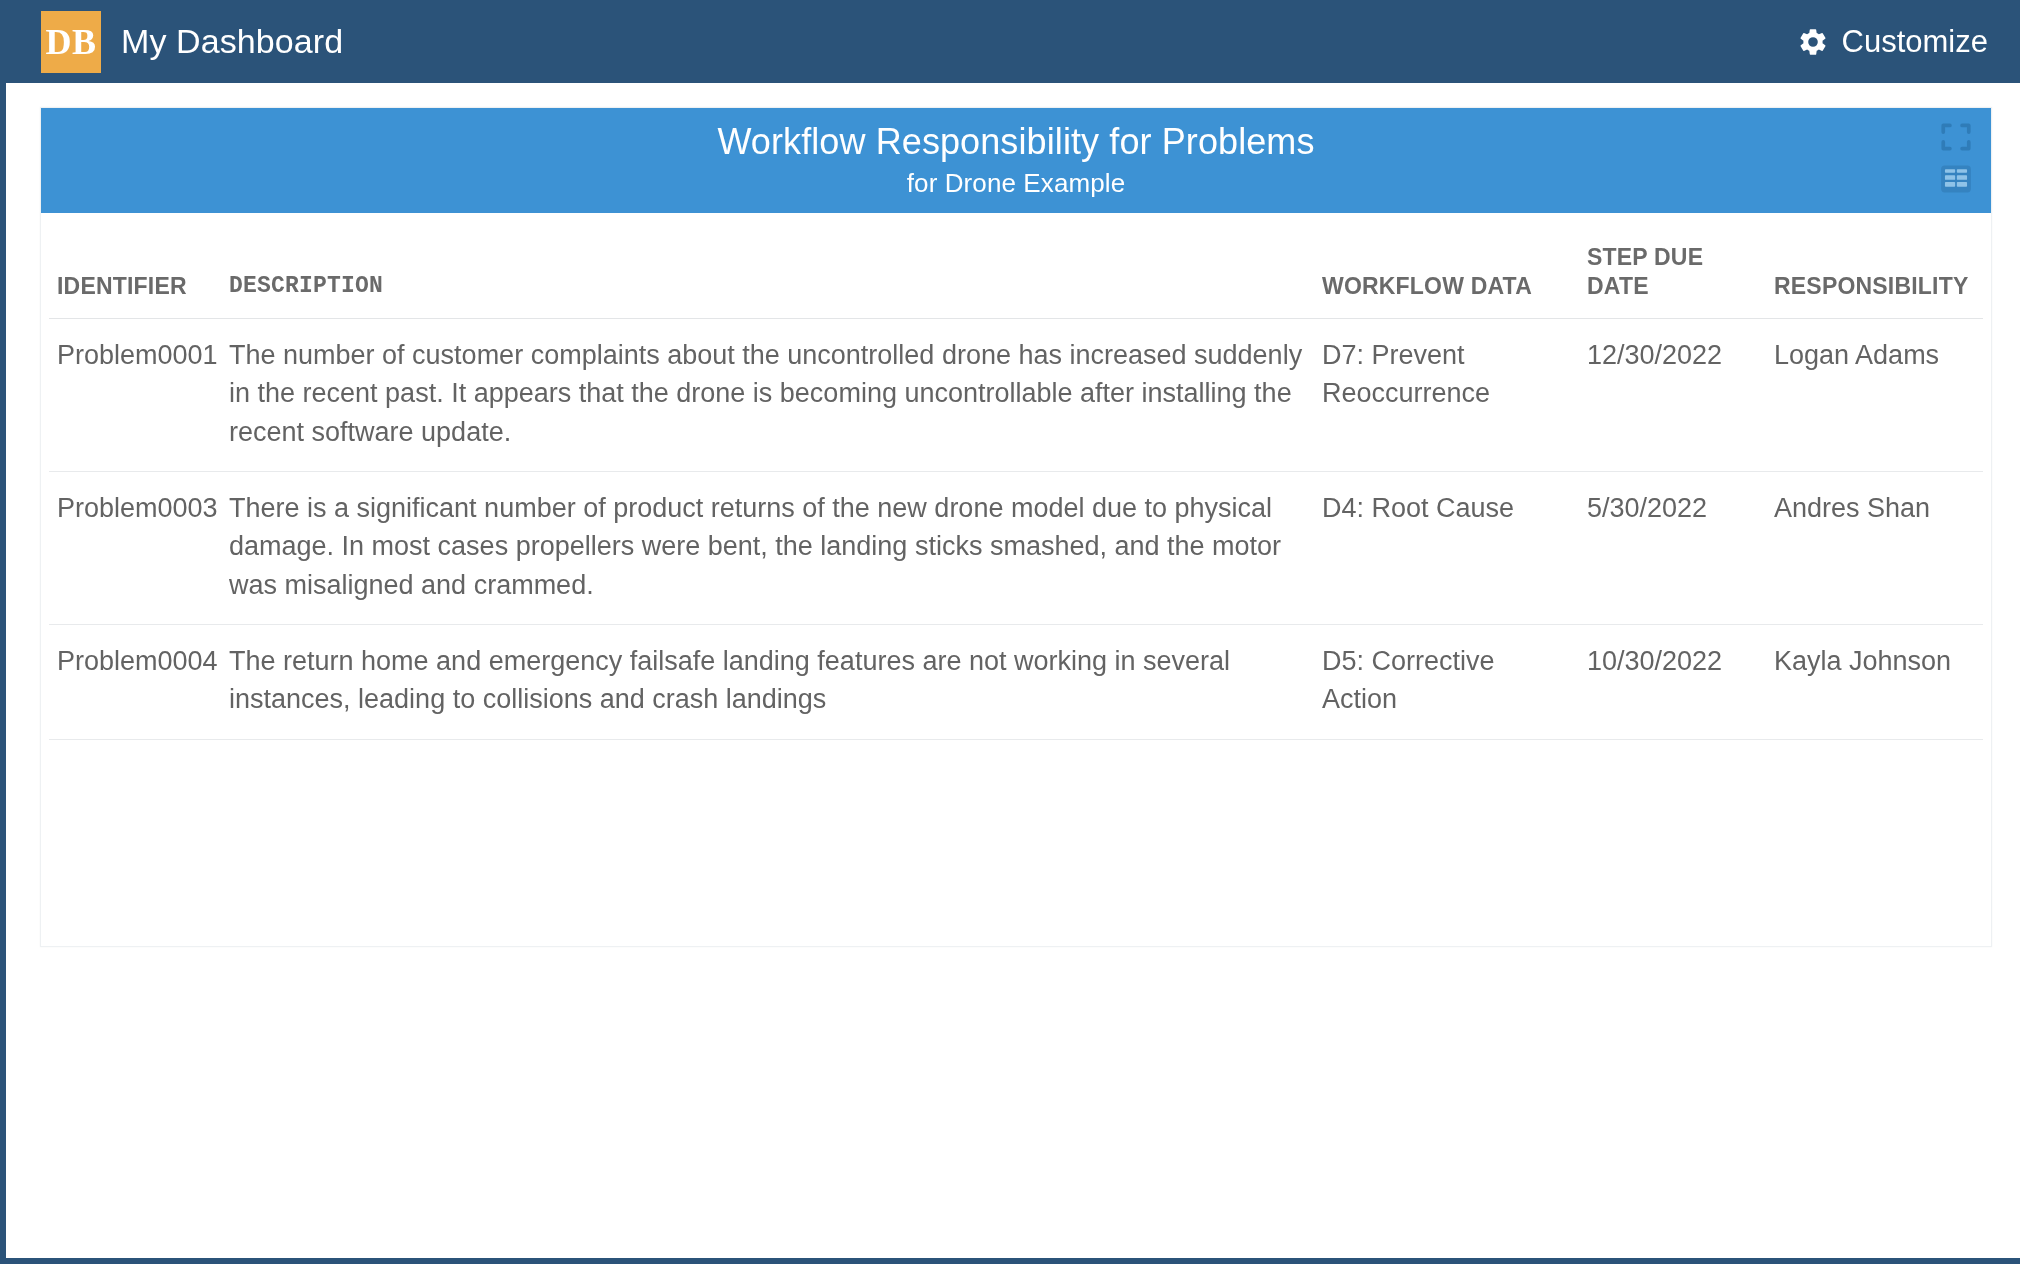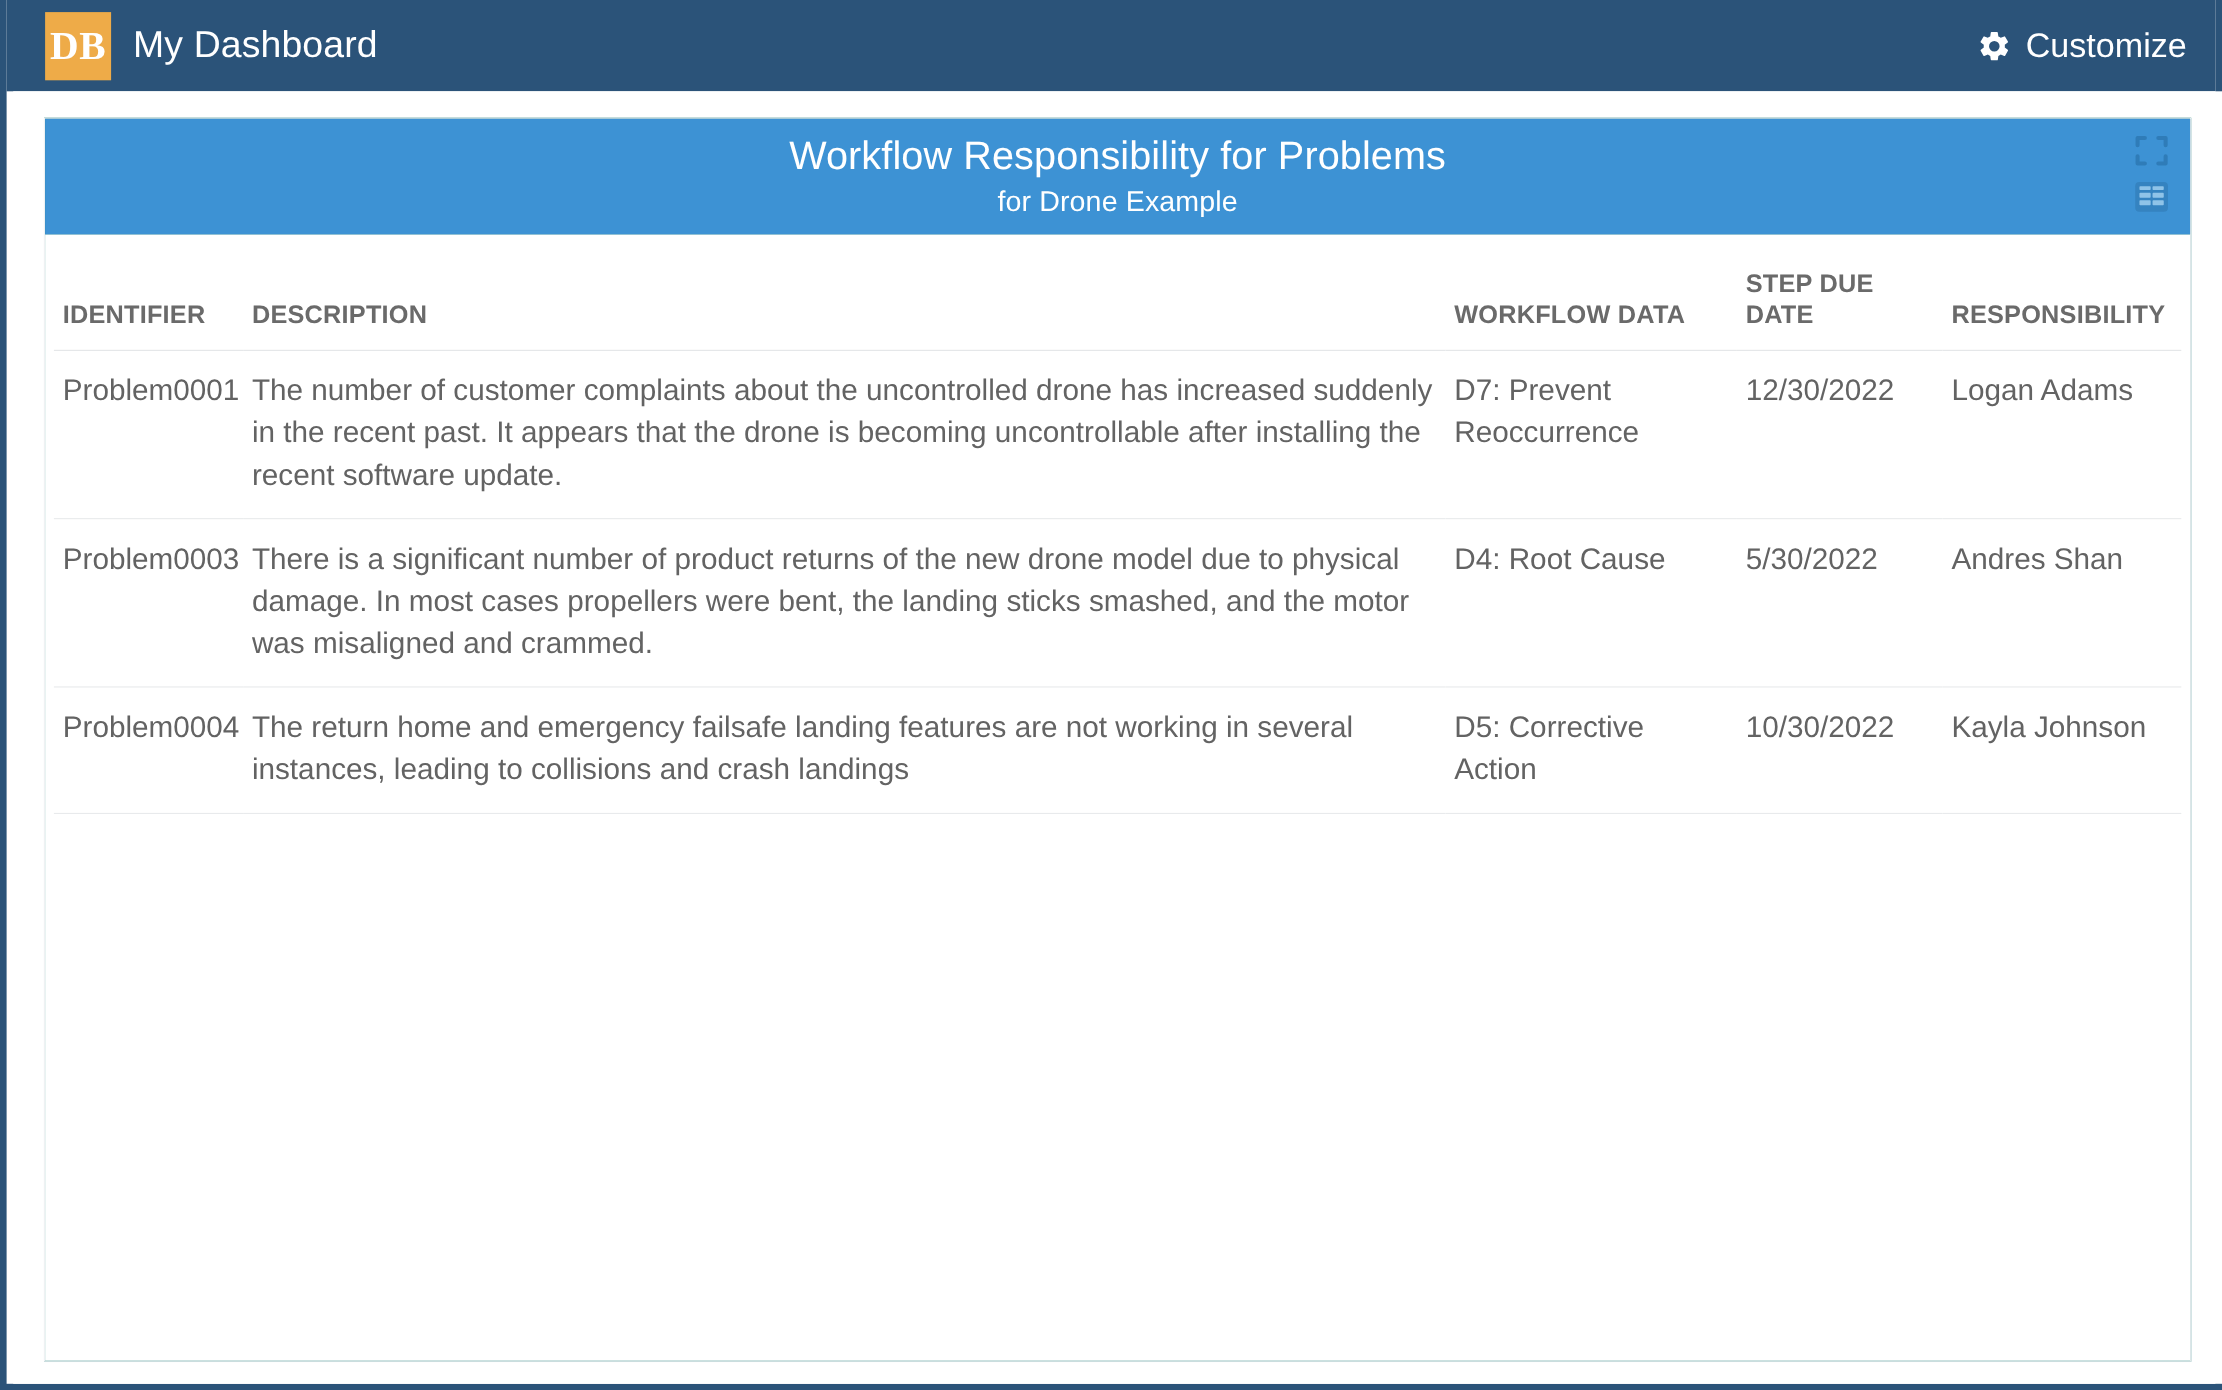--- a/index.html
+++ b/index.html
@@ -89,22 +89,22 @@
     left: 6px;
     top: 83px;
     width: 2008px;
     height: 1175px;
     background: #ffffff;
     padding: 24px 28px 20px 28px;
   }
 
   .widget {
     width: 100%;
-    height: 1131px;
-    background: #0f766e;
+    height: 840px;
+    background: #fde047;
     border: 1px solid #eef1f3;
     display: flex;
     flex-direction: column;
     box-shadow: 0 0 2px rgba(0,0,0,0.04);
   }
 
   
   .widget-header {
     position: relative;
     background: #3d92d4;
@@ -177,21 +177,21 @@
 
   .col-identifier  { width: 172px; }
   .col-description { width: 1093px; }
   .col-workflow    { width: 265px; }
   .col-date        { width: 187px; }
   .col-responsibility { width: auto; }
 
   td.cell-identifier { padding-left: 10px; white-space: nowrap; }
   th.head-identifier { padding-left: 10px; }
   td.cell-description { padding-right: 30px; }
-  th.head-description { padding-left: 12px; }
+  th.head-description { padding-left: 12px; font-family: Liberation Mono, monospace; }
   td.cell-workflow { padding-right: 14px; }
   td.cell-date { white-space: nowrap; }
   td.cell-responsibility { white-space: nowrap; }
 </style>
 </head>
 <body>
 
 <div class="page-frame">
 
   <div class="navbar">

